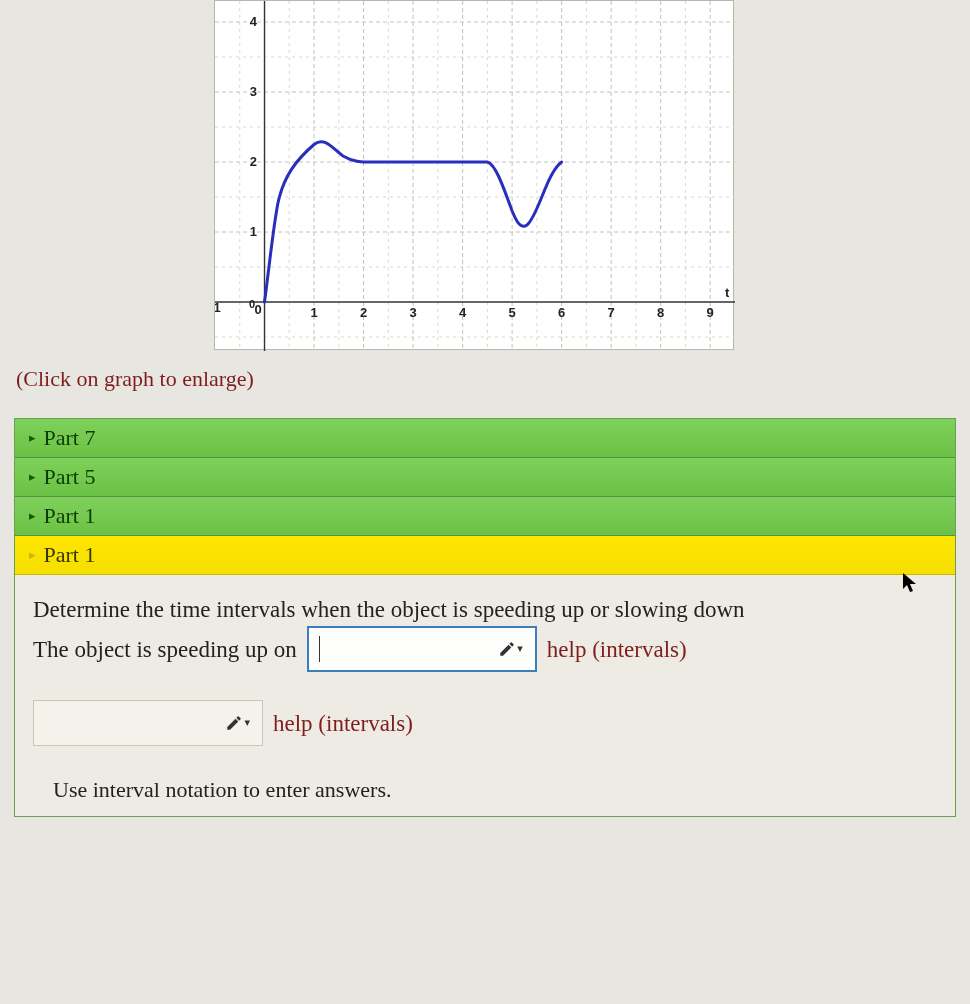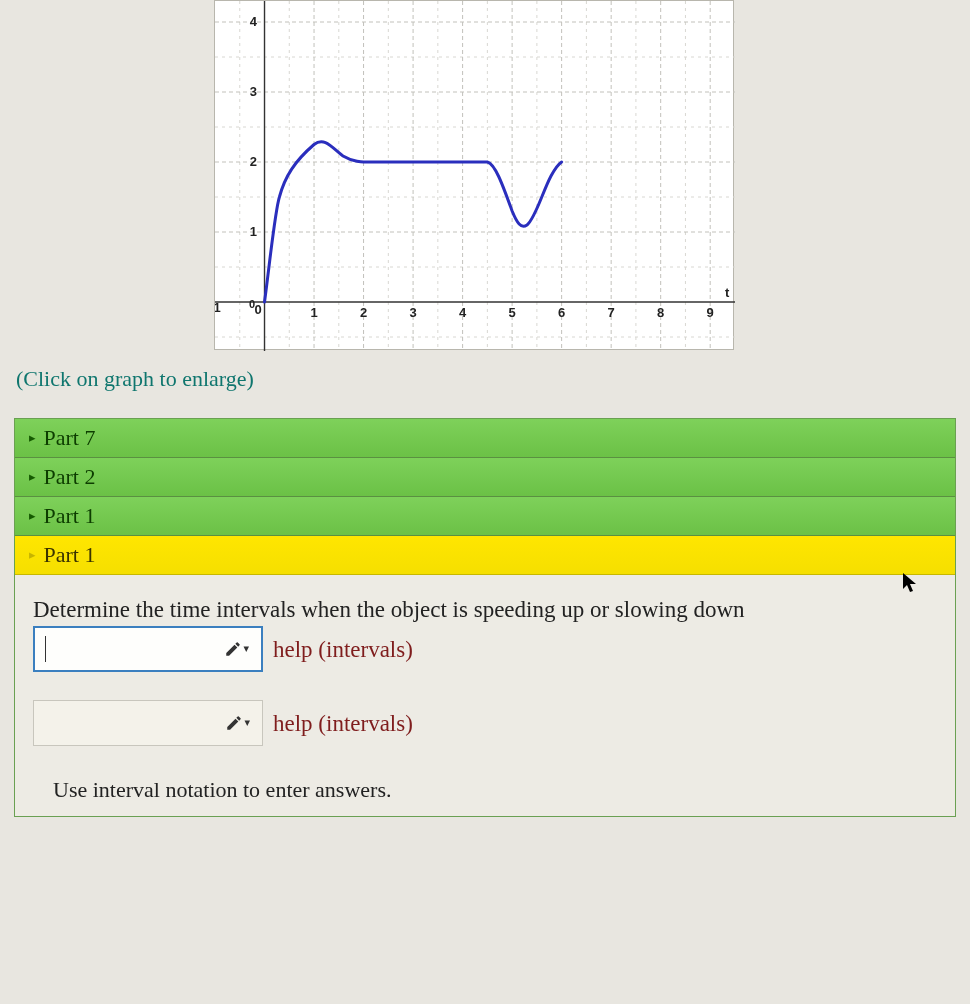--- a/index.html
+++ b/index.html
@@ -24,21 +24,21 @@
     background: #fff;
     border: 1px solid #b8b6ad;
     position: relative;
     width: 520px;
     height: 350px;
   }
   .chart svg { display: block; }
   .hint {
     font-size: 22px;
     margin: 12px 0 26px 2px;
-    color: #0f766e;
+    color: #7f1d1d;
   }
   .parts {
     border: 1px solid #6aa052;
   }
   .part-header {
     padding: 6px 14px;
     font-size: 22px;
     border-bottom: 1px solid #5a9041;
     cursor: pointer;
     display: flex;
@@ -215,40 +215,41 @@
 
   <div class="hint">(Click on graph to enlarge)</div>
 
   <div class="parts" style="position:relative;">
     <div class="part-header part-green">
       <span class="tri">▸</span>
       <span>Part 7</span>
     </div>
     <div class="part-header part-green">
       <span class="tri">▸</span>
-      <span>Part 2</span>
+      <span>Part 5</span>
     </div>
     <div class="part-header part-green">
       <span class="tri">▸</span>
       <span>Part 1</span>
     </div>
     <div class="part-header part-yellow">
       <span class="tri">▸</span>
       <span>Part 1</span>
     </div>
 
     <div class="part-body" style="position:relative;">
       <span class="cursor-arrow" style="right:36px; top:-4px;">
         <svg width="18" height="22" viewBox="0 0 18 22">
             <path d="M2 2 L2 18 L6 14 L9 21 L12 20 L9 13 L15 13 Z" fill="#000"></path>
           </svg>
       </span>
       <div class="prompt">Determine the time intervals when the object is speeding up or slowing down</div>
 
       <div class="answer-row">
+        <span>The object is speeding up on</span>
         <span class="answer-input focused">
           <span class="cursor"></span>
           <span class="pencil-btn">
             <svg viewBox="0 0 24 24">
                 <path fill="#333" d="M3 17.25V21h3.75l11-11.03-3.75-3.75L3 17.25zM20.71 7.04a1 1 0 0 0 0-1.41l-2.34-2.34a1 1 0 0 0-1.41 0l-1.83 1.83 3.75 3.75 1.83-1.83z"></path>
               </svg>
             <span style="font-size:11px;">▾</span>
           </span>
         </span>
         <span class="help-link">help (intervals)</span>

